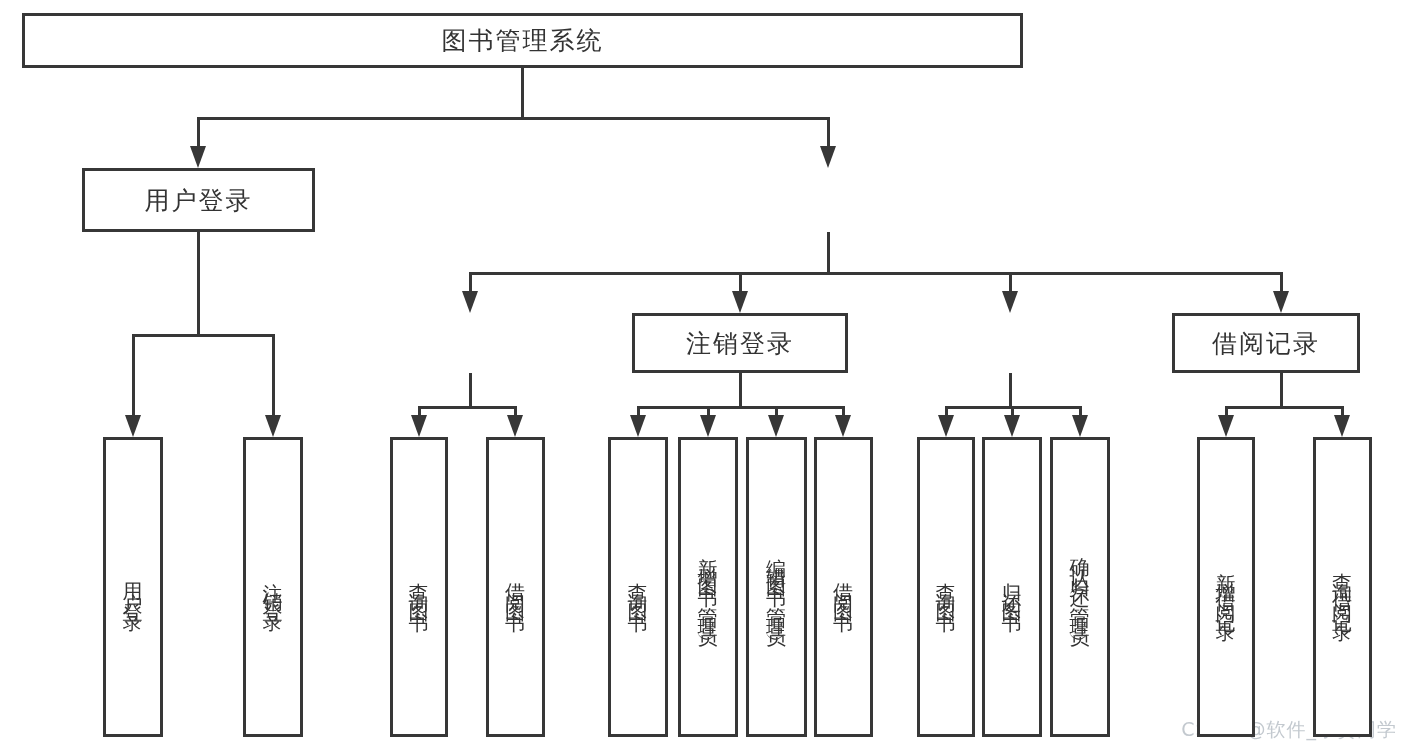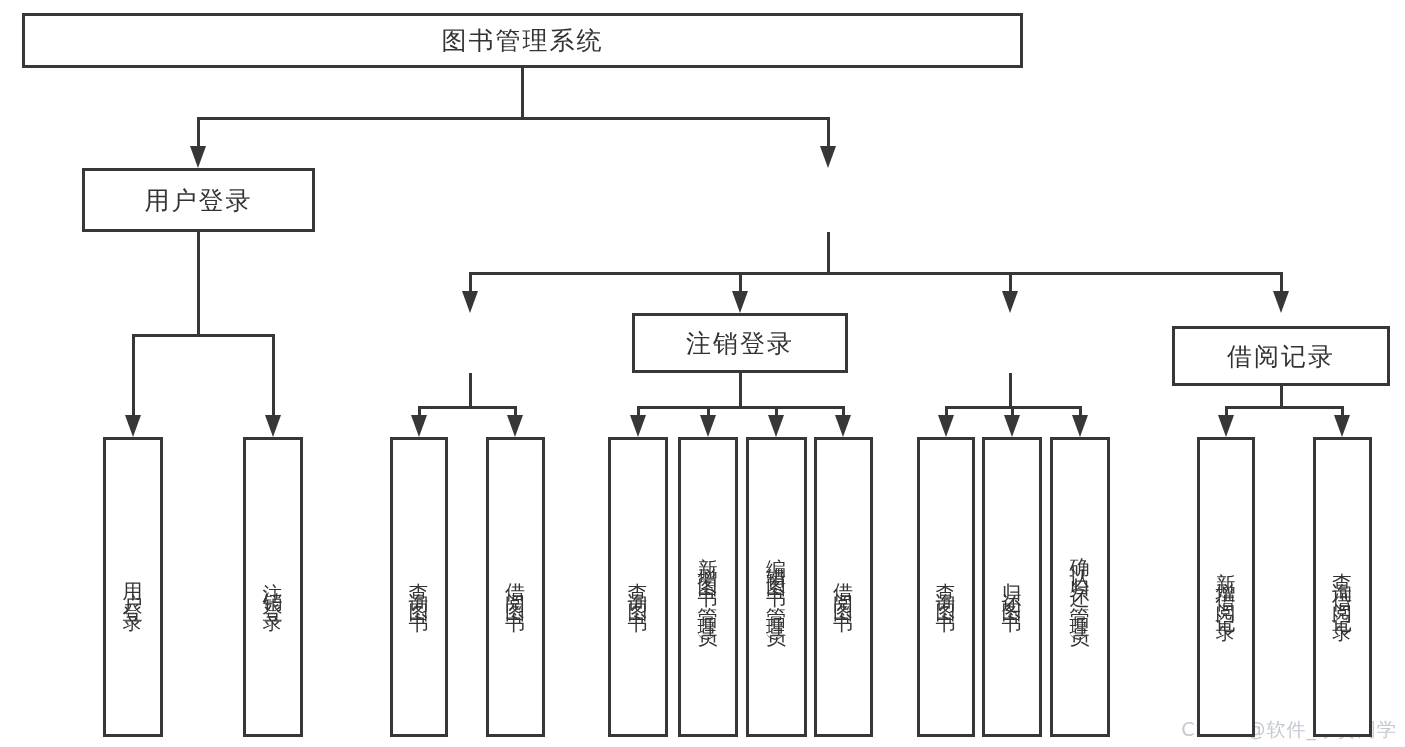--- a/index.html
+++ b/index.html
@@ -121,21 +121,21 @@
     <div class="arrowhead" style="left: 1334px; top: 415px;"></div>
     <div class="node h" style="left: 22px; top: 13px; width: 1001px; height: 55px;">
       <span class="lbl">图书管理系统</span>
     </div>
     <div class="node h" style="left: 82px; top: 168px; width: 233px; height: 64px;">
       <span class="lbl">用户登录</span>
     </div>
     <div class="node h" style="left: 632px; top: 313px; width: 216px; height: 60px;">
       <span class="lbl">注销登录</span>
     </div>
-    <div class="node h" style="left: 1172px; top: 313px; width: 218px; height: 60px; margin-top: 13px;">
+    <div class="node h" style="left: 1172px; top: 313px; width: 188px; height: 60px;">
       <span class="lbl">借阅记录</span>
     </div>
     <div class="node v" style="left: 103px; top: 437px; width: 60px; height: 300px;">
       <span class="lbl">用户登录</span>
     </div>
     <div class="node v" style="left: 243px; top: 437px; width: 60px; height: 300px;">
       <span class="lbl">注销登录</span>
     </div>
     <div class="node v" style="left: 390px; top: 437px; width: 58px; height: 300px;">
       <span class="lbl">查询图书</span>

